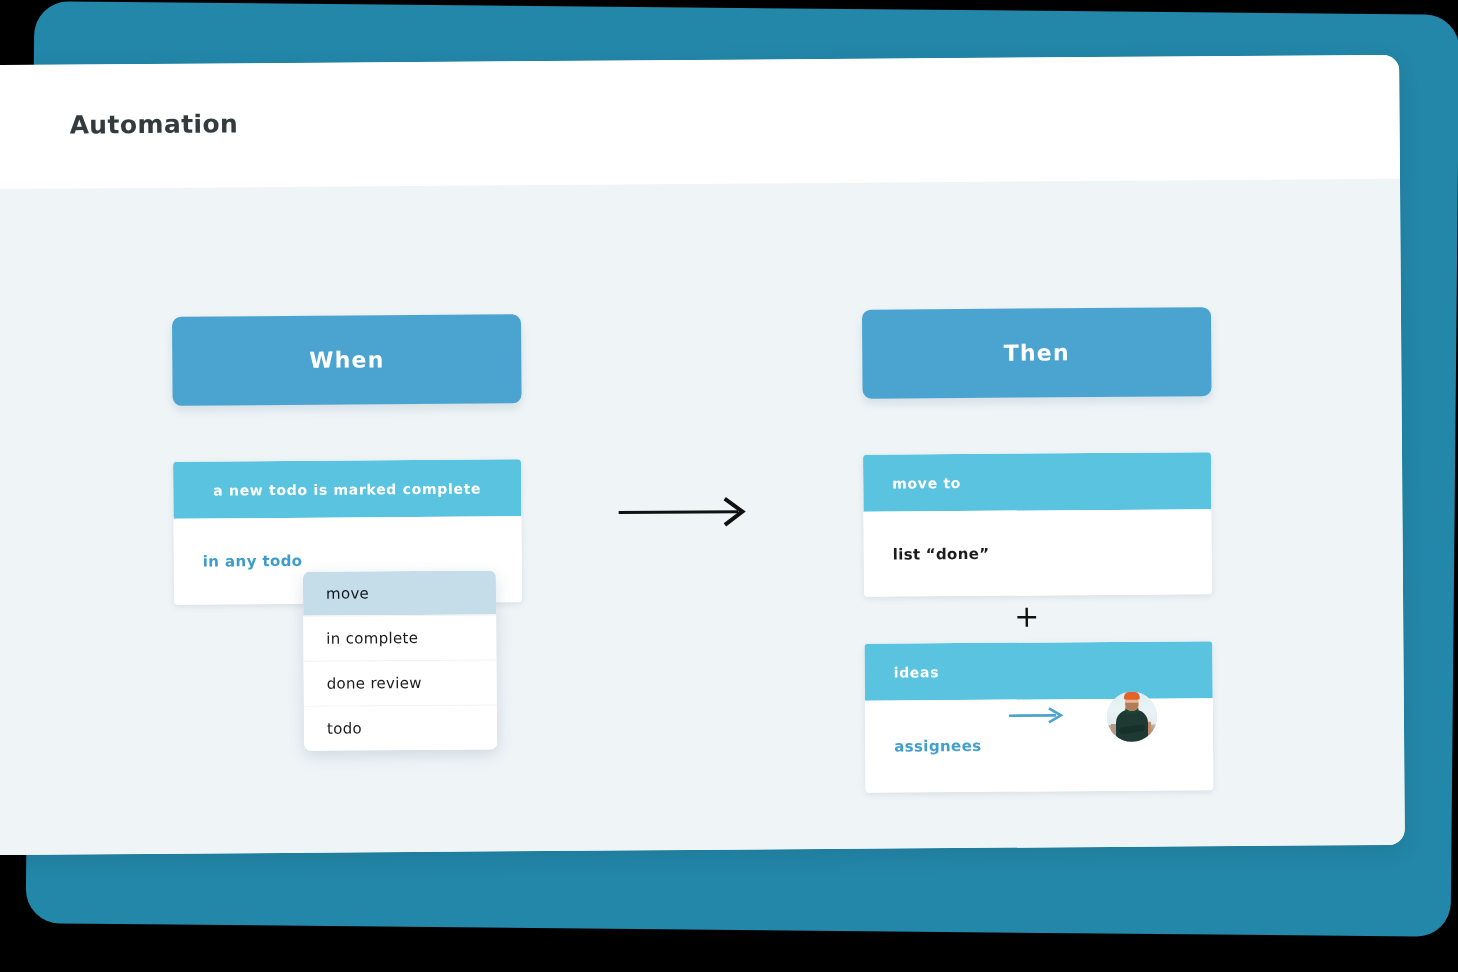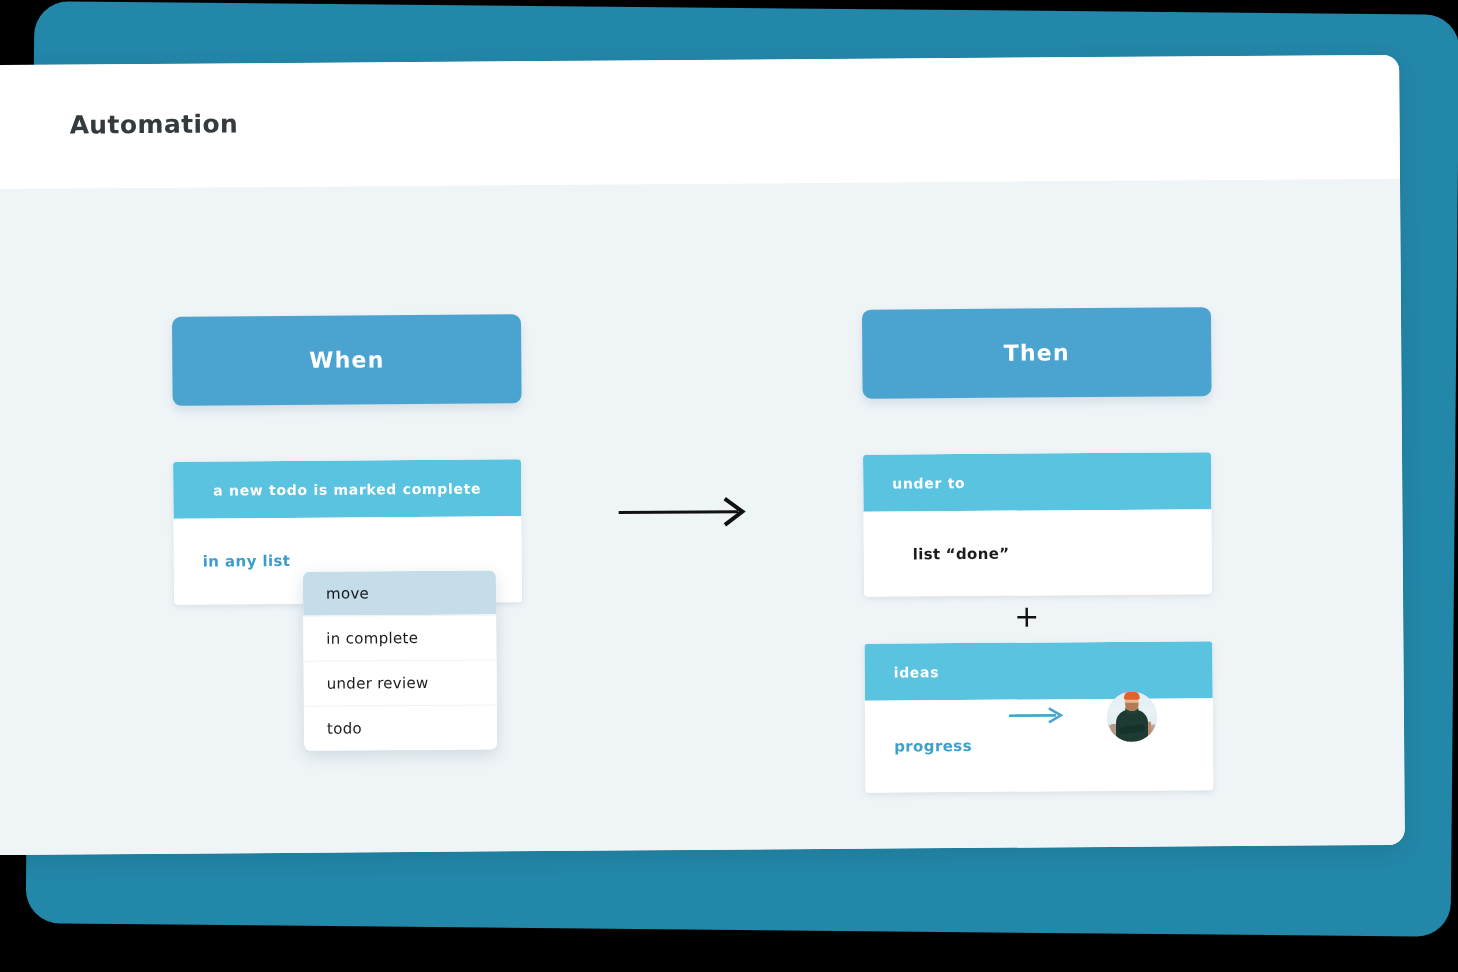--- a/index.html
+++ b/index.html
@@ -78,21 +78,21 @@
     display:flex;align-items:center;
     padding-left:29px;
   }
 
   .card-when{left:191px;top:274px;}
   .card-when .rule-body{height:86px;}
   .when-value{font-size:15px;font-weight:700;color:#3c9ccb;letter-spacing:0.4px;}
 
   .card-moveto{left:881px;top:272px;}
   .card-moveto .rule-body{height:85px;}
-  .moveto-value{font-size:15px;font-weight:700;color:#1c1c1c;letter-spacing:0.3px;margin-left:20px;}
+  .moveto-value{font-size:15px;font-weight:700;color:#1c1c1c;letter-spacing:0.3px;}
 
   .card-remove{left:881px;top:461px;}
   .card-remove .rule-body{height:92px;}
   .remove-value{font-size:15px;font-weight:700;color:#3f9fcd;letter-spacing:0.4px;}
 
   .plus-sep{
     position:absolute;left:1031px;top:420px;
     font-size:30px;font-weight:400;color:#111;line-height:1;
     font-family:"DejaVu Sans","Liberation Sans",sans-serif;
   }
@@ -170,48 +170,48 @@
 
       <div class="section-btn btn-then">
         <span>Then</span>
       </div>
 
       <div class="rule-card card-when">
         <div class="rule-head center">
           <span>a new todo is marked complete</span>
         </div>
         <div class="rule-body">
-          <span class="when-value">in any list</span>
+          <span class="when-value">in any todo</span>
         </div>
       </div>
 
       <div class="flow-arrow">
         <svg width="135" height="36" viewBox="0 0 135 36" aria-hidden="true">
           <line x1="0" y1="18" x2="120" y2="18" stroke="#111111" stroke-width="3"></line>
           <polyline points="108,6 124,18 108,30" fill="none" stroke="#111111" stroke-width="4" stroke-linecap="square" stroke-linejoin="miter"></polyline>
         </svg>
       </div>
 
       <div class="rule-card card-moveto">
         <div class="rule-head left">
-          <span>under to</span>
+          <span>move to</span>
         </div>
         <div class="rule-body">
           <span class="moveto-value">list “done”</span>
         </div>
       </div>
 
       <div class="plus-sep">+</div>
 
       <div class="rule-card card-remove">
         <div class="rule-head left">
           <span>ideas</span>
         </div>
         <div class="rule-body">
-          <span class="remove-value">progress</span>
+          <span class="remove-value">assignees</span>
 
           <span class="inline-arrow">
             <svg width="58" height="22" viewBox="0 0 58 22" aria-hidden="true">
               <line x1="1" y1="11" x2="48" y2="11" stroke="#4ba4d0" stroke-width="2.6"></line>
               <polyline points="41,4 53,11 41,18" fill="none" stroke="#4ba4d0" stroke-width="2.6" stroke-linecap="butt" stroke-linejoin="miter"></polyline>
             </svg>
           </span>
 
           <span class="avatar">
             <span class="av-sky"></span>
@@ -231,21 +231,21 @@
       </div>
 
       <div class="dropdown">
         <div class="dd-item selected">
           <span>move</span>
         </div>
         <div class="dd-item">
           <span>in complete</span>
         </div>
         <div class="dd-item">
-          <span>under review</span>
+          <span>done review</span>
         </div>
         <div class="dd-item">
           <span>todo</span>
         </div>
       </div>
 
     </div>
   </div>
 </div>
 

